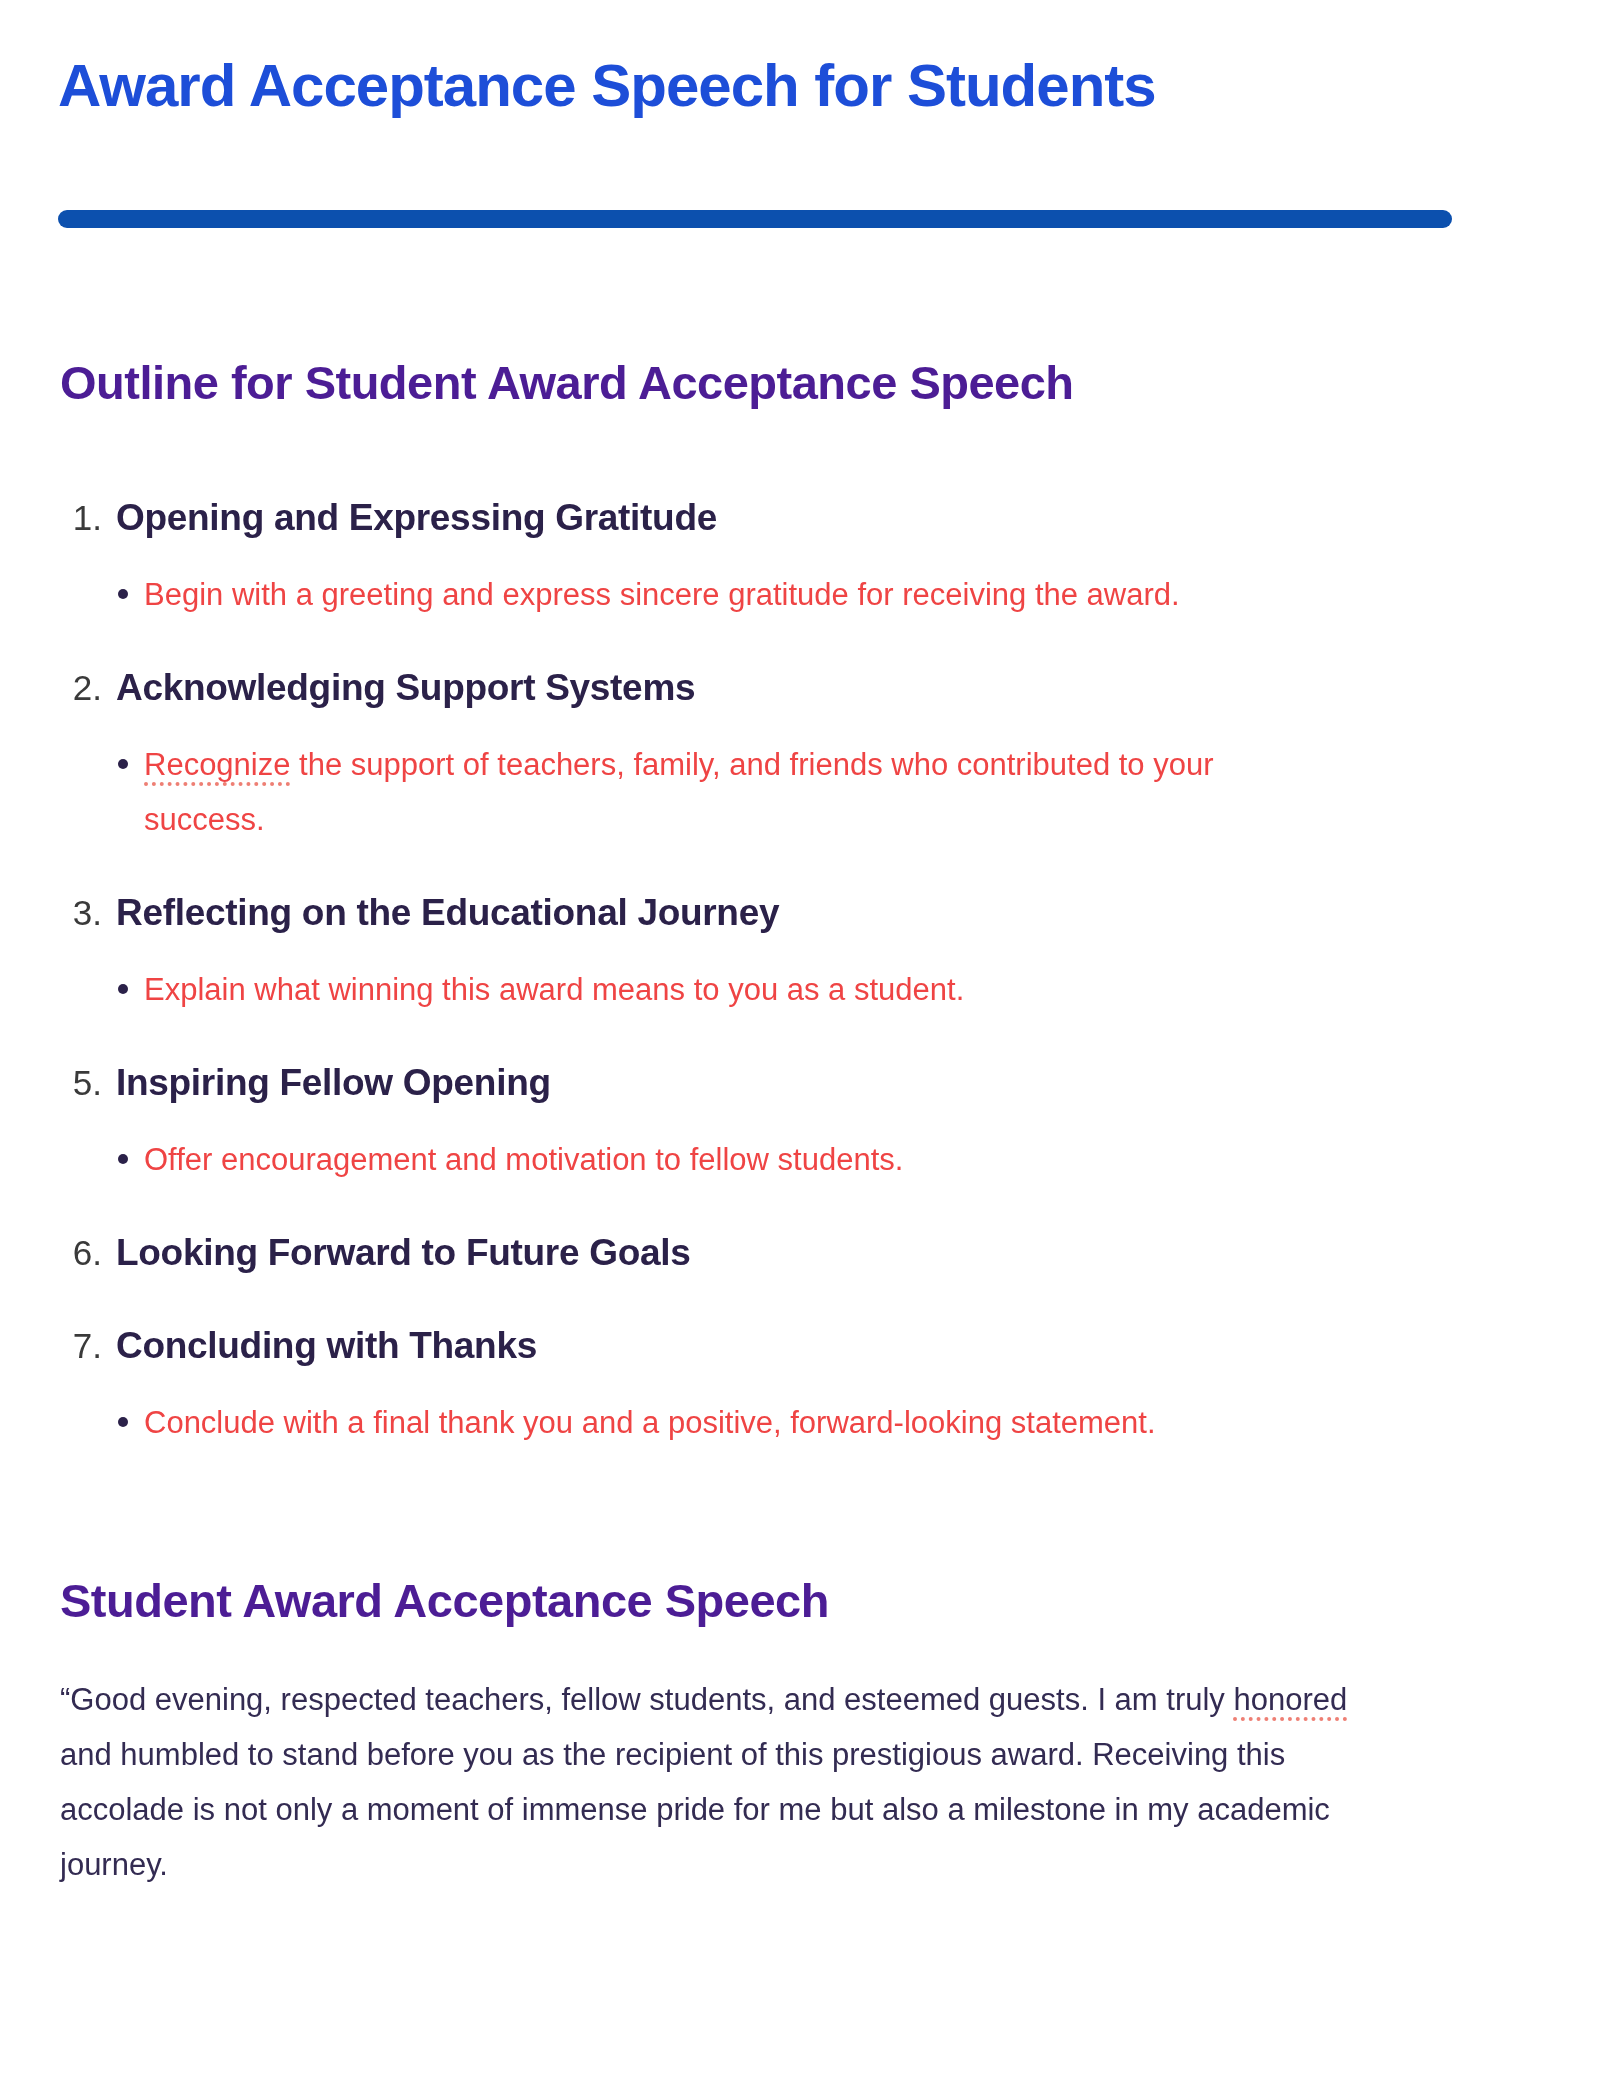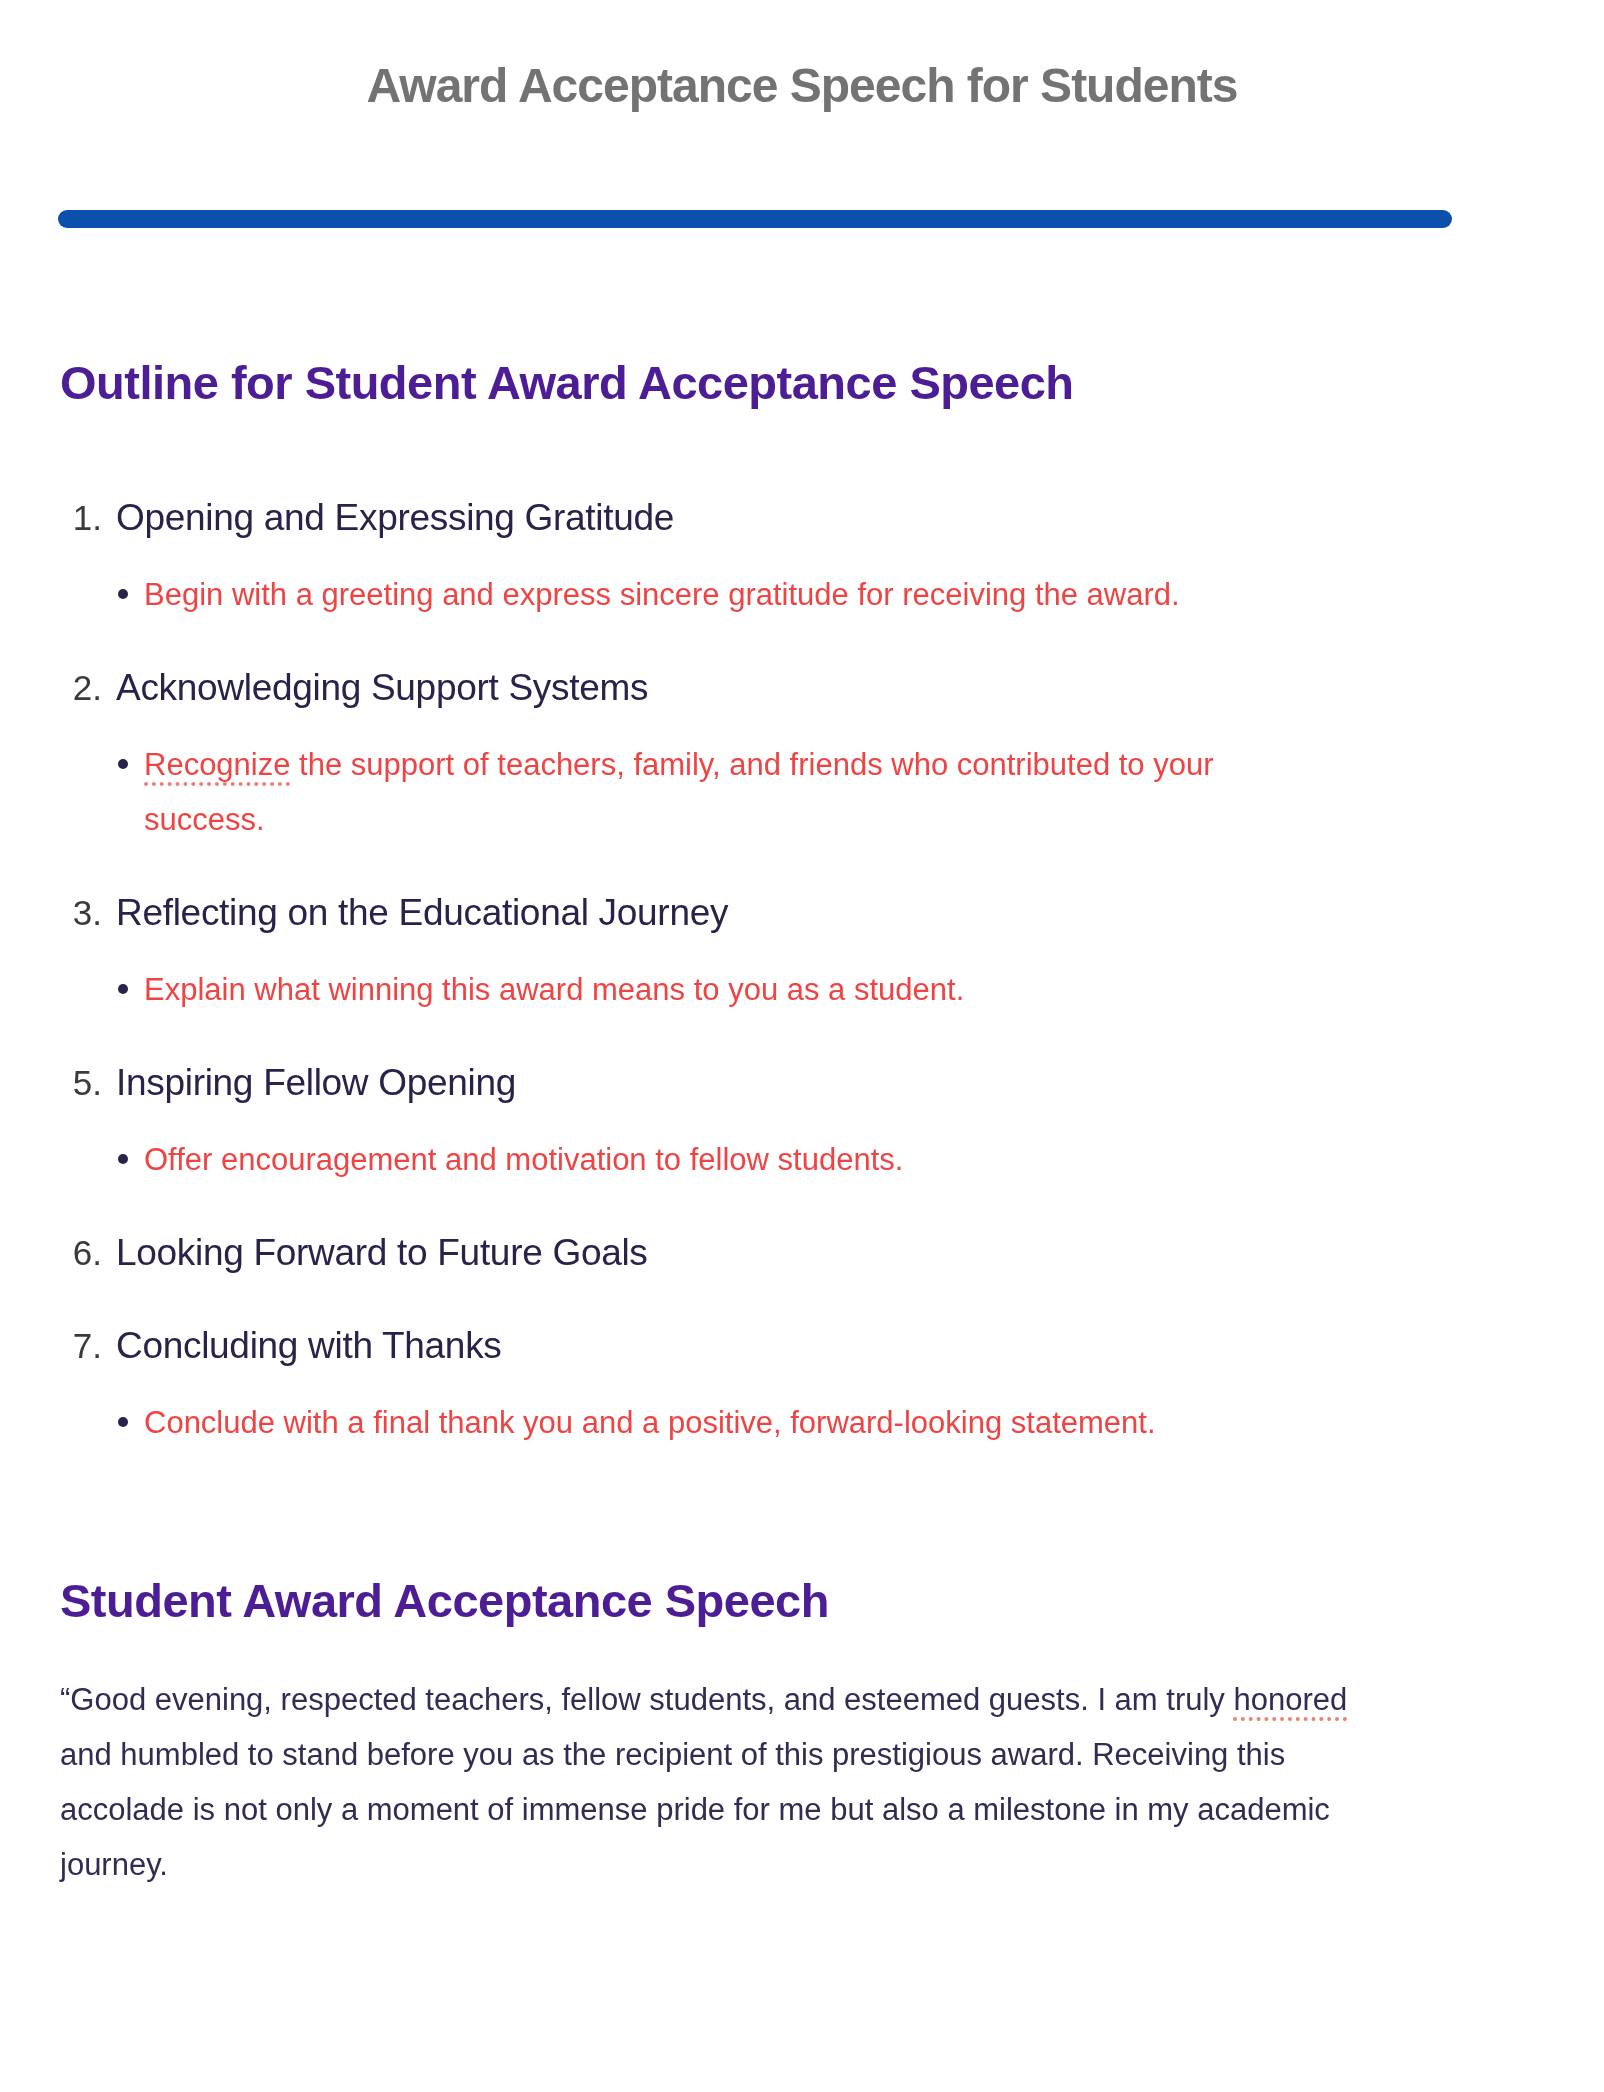--- a/index.html
+++ b/index.html
@@ -13,26 +13,25 @@
     font-family: "Liberation Sans", "DejaVu Sans", sans-serif;
     color: #332b52;
     overflow-x: hidden;
   }
   .doc {
     margin: 0 58px;
     padding-bottom: 36px;
   }
   .page-title {
     margin: 50px 0 0 0;
-    font-size: 48px;
+    font-size: 60px;
     line-height: 72px;
     font-weight: 700;
     letter-spacing: -1px;
-    color: #737373;
-    text-align: center;
+    color: #1d4ed8;
   }
   .divider {
     height: 18px;
     width: 1394px;
     border-radius: 10px;
     background: var(--accent-blue, #0c50ae);
     margin: 88px 0 0 0;
   }
   .section-heading {
     font-size: 47px;
@@ -61,21 +60,21 @@
     flex: none;
     width: 44px;
     text-align: right;
     font-size: 35px;
     font-weight: 400;
     color: #3a3a3a;
   }
   .item-title {
     margin-left: 14px;
     font-size: 37px;
-    font-weight: 400;
+    font-weight: 700;
     letter-spacing: -0.3px;
     color: #2b2149;
   }
   ul.bullets {
     list-style: none;
     margin: 22px 0 0 0;
     padding: 0;
   }
   ul.bullets li {
     position: relative;

